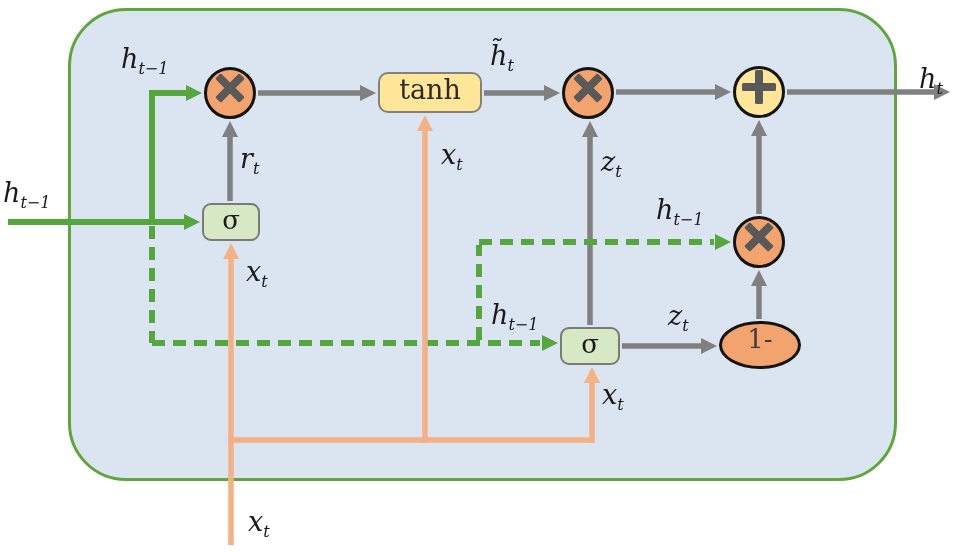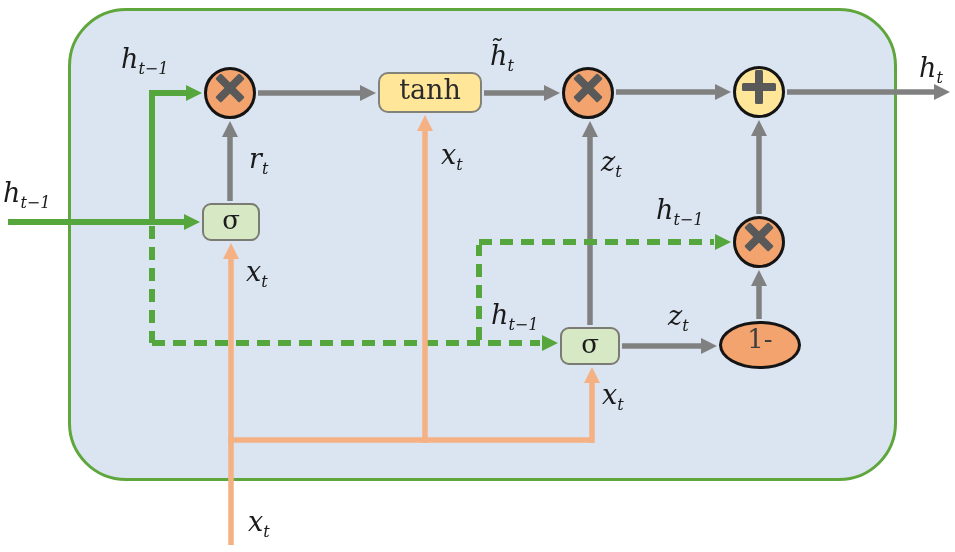--- a/index.html
+++ b/index.html
@@ -171,21 +171,21 @@
   <div class="node rectbox sigmabox" style="left:560px;top:327px;width:60px;height:38px">
     <span>σ</span>
   </div>
 
   <div class="mlabel" style="left:3px;top:178px">
     <span>h</span><sub>t−1</sub>
   </div>
   <div class="mlabel" style="left:121px;top:44px">
     <span>h</span><sub>t−1</sub>
   </div>
-  <div class="mlabel" style="left:249px;top:144px">
+  <div class="mlabel" style="left:240px;top:144px">
     <span>r</span><sub>t</sub>
   </div>
   <div class="mlabel" style="left:246px;top:257px">
     <span>x</span><sub>t</sub>
   </div>
   <div class="mlabel" style="left:490px;top:41px">
     <span>h̃</span><sub>t</sub>
   </div>
   <div class="mlabel" style="left:441px;top:140px">
     <span>x</span><sub>t</sub>
@@ -201,17 +201,17 @@
   </div>
   <div class="mlabel" style="left:668px;top:301px">
     <span>z</span><sub>t</sub>
   </div>
   <div class="mlabel" style="left:602px;top:380px">
     <span>x</span><sub>t</sub>
   </div>
   <div class="mlabel" style="left:248px;top:507px">
     <span>x</span><sub>t</sub>
   </div>
-  <div class="mlabel" style="left:919px;top:53px">
+  <div class="mlabel" style="left:919px;top:64px">
     <span>h</span><sub>t</sub>
   </div>
 
 </div>
 
 </body></html>

